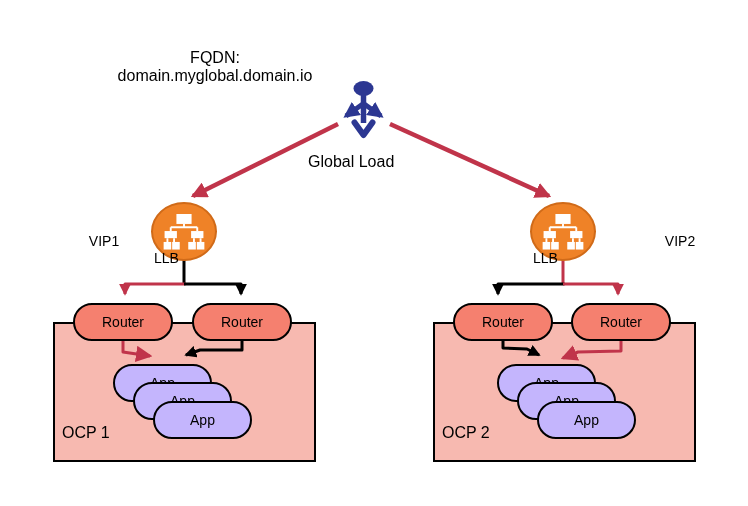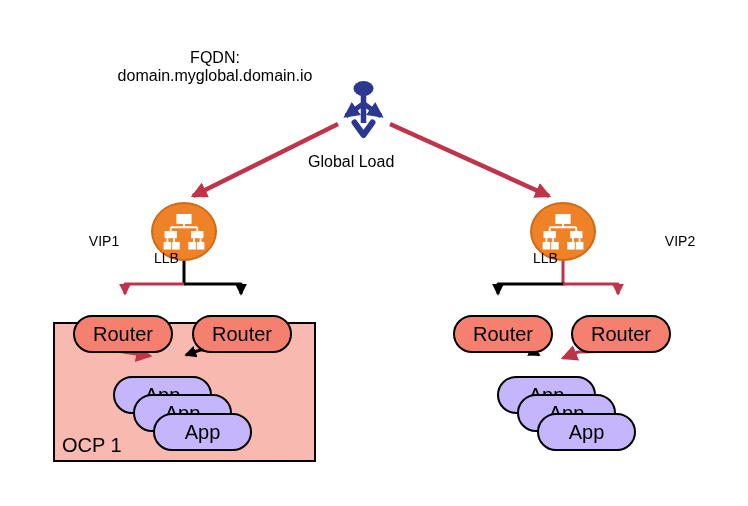--- a/index.html
+++ b/index.html
@@ -5,24 +5,24 @@
   html,body{margin:0;padding:0;background:#ffffff;}
   #canvas{
     position:relative;width:748px;height:506px;background:#ffffff;
     font-family:Liberation Sans, sans-serif;color:#000;overflow:hidden;
   }
   #connectors{position:absolute;left:0;top:0;z-index:2;pointer-events:none;}
   .ocp-box{
     position:absolute;box-sizing:border-box;width:263px;height:140px;
     background:#F7B9B0;border:2.5px solid #000;z-index:1;
   }
-  .ocp-label{position:absolute;left:7px;bottom:3px;font-size:20px;}
+  .ocp-label{position:absolute;left:7px;bottom:18px;font-size:16px;}
   .pill{
     position:absolute;box-sizing:border-box;display:flex;align-items:center;justify-content:center;
-    border:2.5px solid #000;z-index:3;font-size:20px;margin-top:12px;
+    border:2.5px solid #000;z-index:3;font-size:14px;
   }
   .router{width:100px;height:38px;border-radius:19px;background:#F5806F;}
   .app{width:99px;height:38px;border-radius:19px;background:#c4b5fd;}
   .llb-circle{
     position:absolute;box-sizing:border-box;width:66px;height:59px;border-radius:50%;
     background:#EF8227;border:2px solid #D06A18;display:flex;align-items:center;justify-content:center;
     z-index:3;
   }
   .txt{position:absolute;z-index:4;font-size:14px;line-height:1.1;}
   .fqdn{left:100px;top:49px;width:230px;text-align:center;font-size:16px;line-height:18px;}
@@ -132,19 +132,22 @@
 
   <div class="ocp-box" style="left:53px;top:322px;">
     <span class="ocp-label">OCP 1</span>
   </div>
   <div class="pill router" style="left:73px;top:303px;">Router</div>
   <div class="pill router" style="left:192px;top:303px;">Router</div>
   <div class="pill app" style="left:113px;top:364px;">App</div>
   <div class="pill app" style="left:133px;top:382px;">App</div>
   <div class="pill app" style="left:153px;top:401px;">App</div>
 
+  <div class="ocp-box" style="left:433px;top:322px;">
+    <span class="ocp-label">OCP 2</span>
+  </div>
   <div class="pill router" style="left:453px;top:303px;">Router</div>
   <div class="pill router" style="left:571px;top:303px;">Router</div>
   <div class="pill app" style="left:497px;top:364px;">App</div>
   <div class="pill app" style="left:517px;top:382px;">App</div>
   <div class="pill app" style="left:537px;top:401px;">App</div>
 
 </div>
 
 </body></html>

